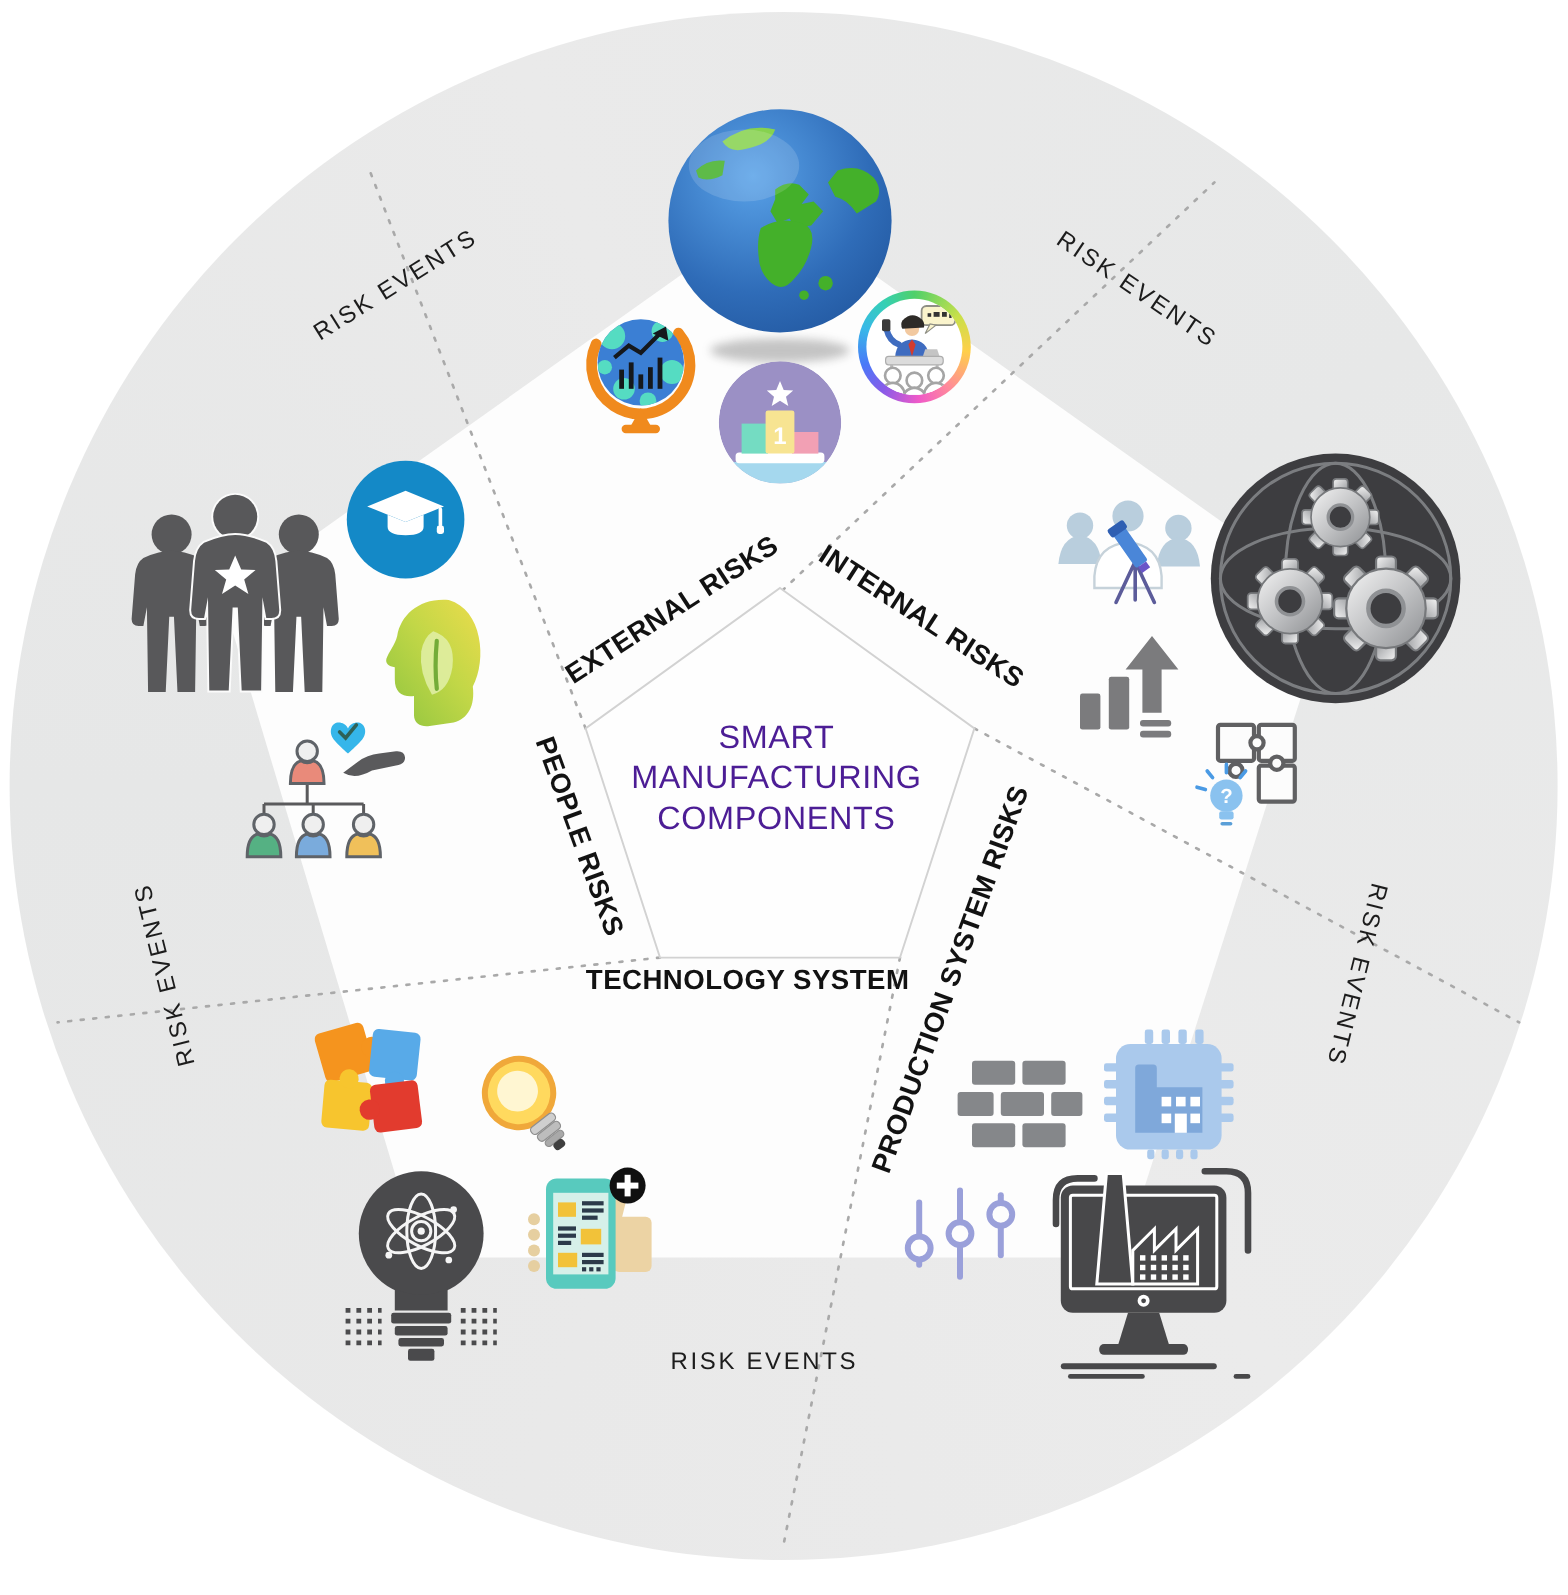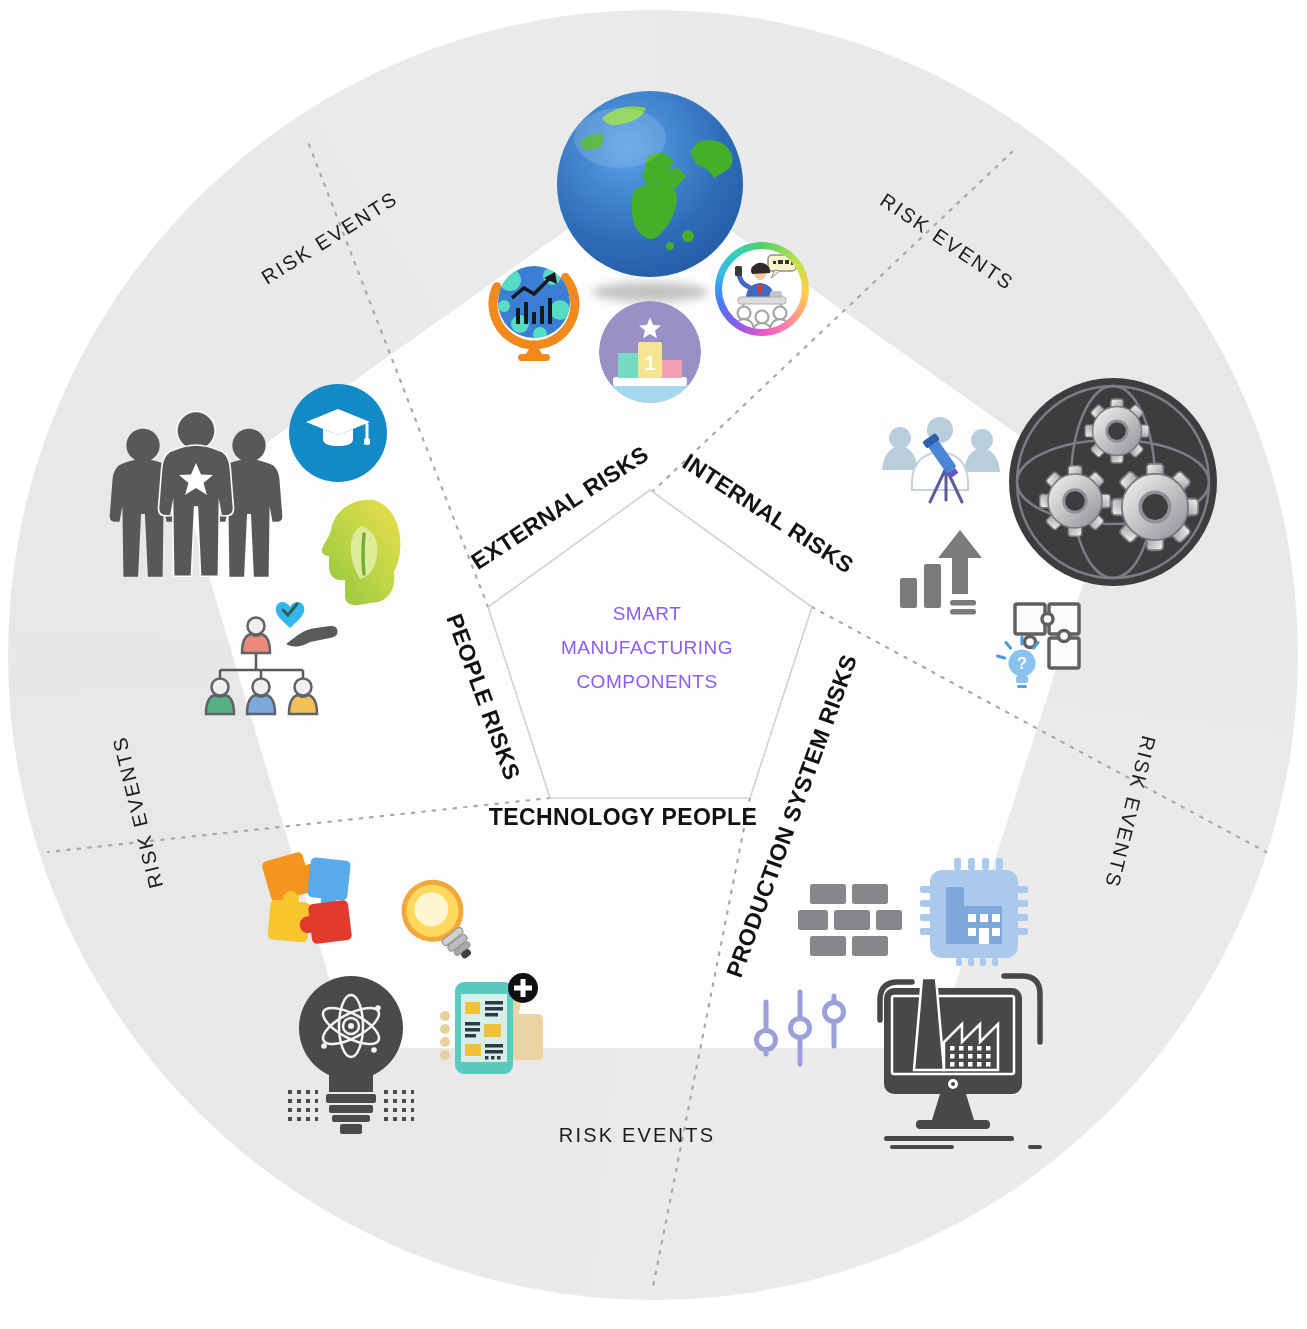--- a/index.html
+++ b/index.html
@@ -6,21 +6,21 @@
   .stage{position:relative;width:1307px;height:1329px;overflow:hidden;
          font-family:"Liberation Sans","DejaVu Sans",sans-serif;}
   .abs{position:absolute;}
   .outer-circle{position:absolute;left:8px;top:10px;width:1290px;height:1290px;border-radius:50%;
     background:conic-gradient(from 200deg at 50% 50%,#e9e9e9 0deg,#e6e7e7 70deg,#eaeaea 140deg,#e7e8e8 215deg,#ebebeb 300deg,#e9e9e9 360deg);}
   .icon{position:absolute;}
   .icon svg{position:absolute;left:0;top:0;width:100%;height:100%;overflow:visible;}
   .sector-lbl{position:absolute;font-weight:700;font-size:23px;color:#121212;letter-spacing:.4px;white-space:nowrap;}
   .ring-lbl{position:absolute;font-weight:400;font-size:20px;color:#1c1c1c;letter-spacing:2.2px;white-space:nowrap;}
   .center-title{position:absolute;left:647px;top:648px;transform:translate(-50%,-50%);
-    font-size:19px;line-height:34px;letter-spacing:.5px;color:#8b5cf6;text-align:center;white-space:pre-line;font-weight:400;}
+    font-size:27px;line-height:34px;letter-spacing:.5px;color:#4c1d95;text-align:center;white-space:pre-line;font-weight:400;}
   .meet-ring{position:absolute;inset:0;border-radius:50%;
     background:conic-gradient(from 0deg,#4fd06a,#c8e04a 55deg,#ffcf4a 95deg,#ff8a9a 140deg,#f05ac8 175deg,#8a5ae8 215deg,#4a78f8 250deg,#38b8e8 290deg,#35d0b5 325deg,#4fd06a 360deg);}
   .meet-inner{position:absolute;inset:7px;border-radius:50%;background:#ffffff;}
 </style>
 </head>
 <body>
 
 <div class="stage">
 
   <div class="outer-circle"></div>
@@ -534,21 +534,21 @@
   </div>
 
   <div class="center-title">SMART
 MANUFACTURING
 COMPONENTS</div>
 
   <div class="sector-lbl" style="left:560px;top:508px;transform:translate(-50%,-50%) rotate(-33deg)">EXTERNAL RISKS</div>
   <div class="sector-lbl" style="left:768px;top:514px;transform:translate(-50%,-50%) rotate(33deg)">INTERNAL RISKS</div>
   <div class="sector-lbl" style="left:483px;top:697px;transform:translate(-50%,-50%) rotate(70deg)">PEOPLE RISKS</div>
   <div class="sector-lbl" style="left:792px;top:816px;transform:translate(-50%,-50%) rotate(-70deg)">PRODUCTION SYSTEM RISKS</div>
-  <div class="sector-lbl" style="left:623px;top:817px;transform:translate(-50%,-50%)">TECHNOLOGY PEOPLE</div>
+  <div class="sector-lbl" style="left:623px;top:817px;transform:translate(-50%,-50%)">TECHNOLOGY SYSTEM</div>
 
   <div class="ring-lbl" style="left:330px;top:238px;transform:translate(-50%,-50%) rotate(-32deg)">RISK EVENTS</div>
   <div class="ring-lbl" style="left:947px;top:242px;transform:translate(-50%,-50%) rotate(34deg)">RISK EVENTS</div>
   <div class="ring-lbl" style="left:138px;top:812px;transform:translate(-50%,-50%) rotate(-104deg)">RISK EVENTS</div>
   <div class="ring-lbl" style="left:1130px;top:812px;transform:translate(-50%,-50%) rotate(104deg)">RISK EVENTS</div>
   <div class="ring-lbl" style="left:637px;top:1135px;transform:translate(-50%,-50%)">RISK EVENTS</div>
 
 </div>
 
 </body></html>

